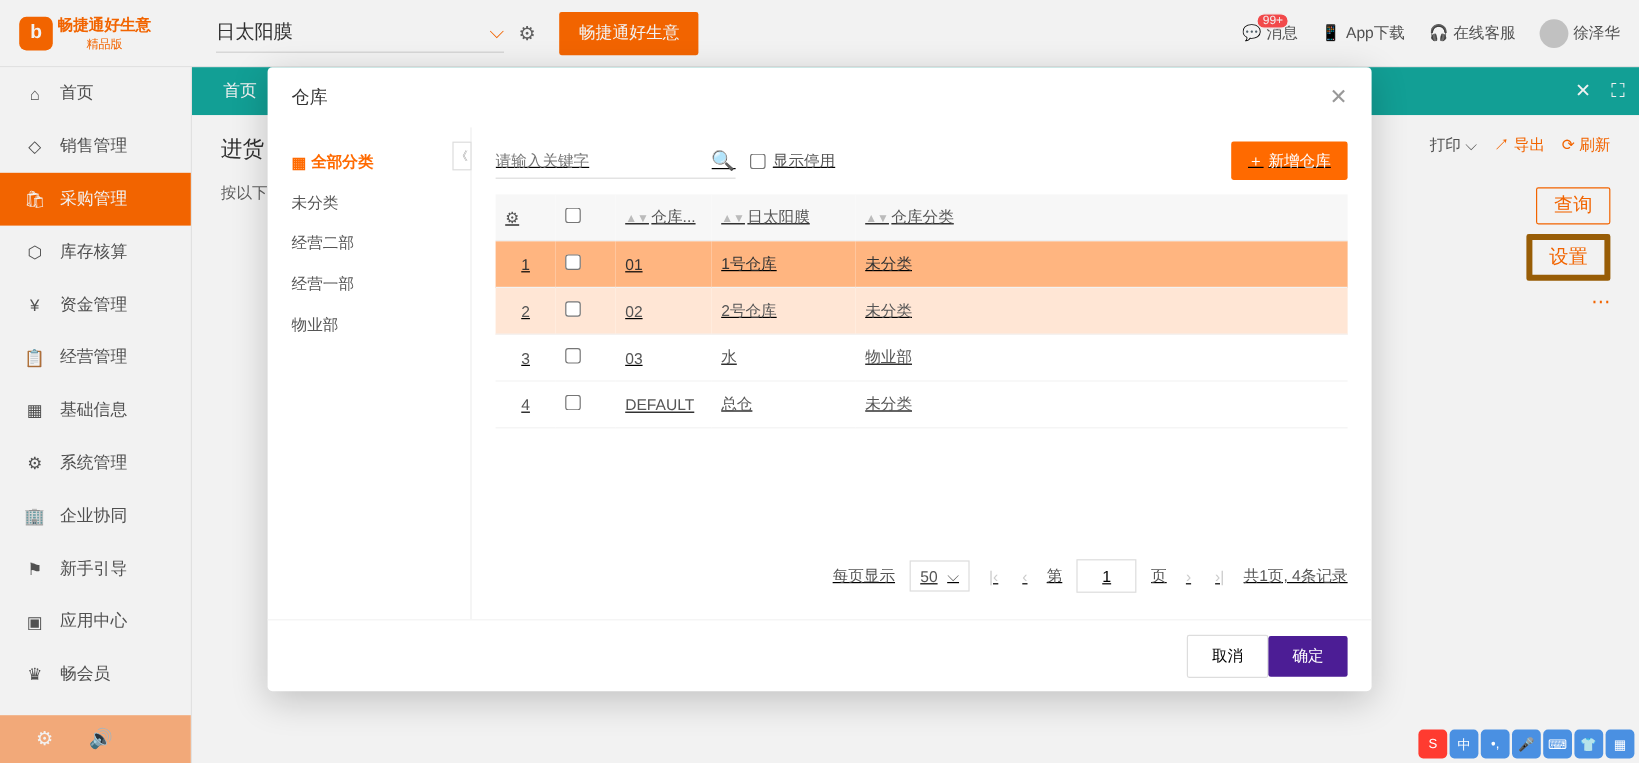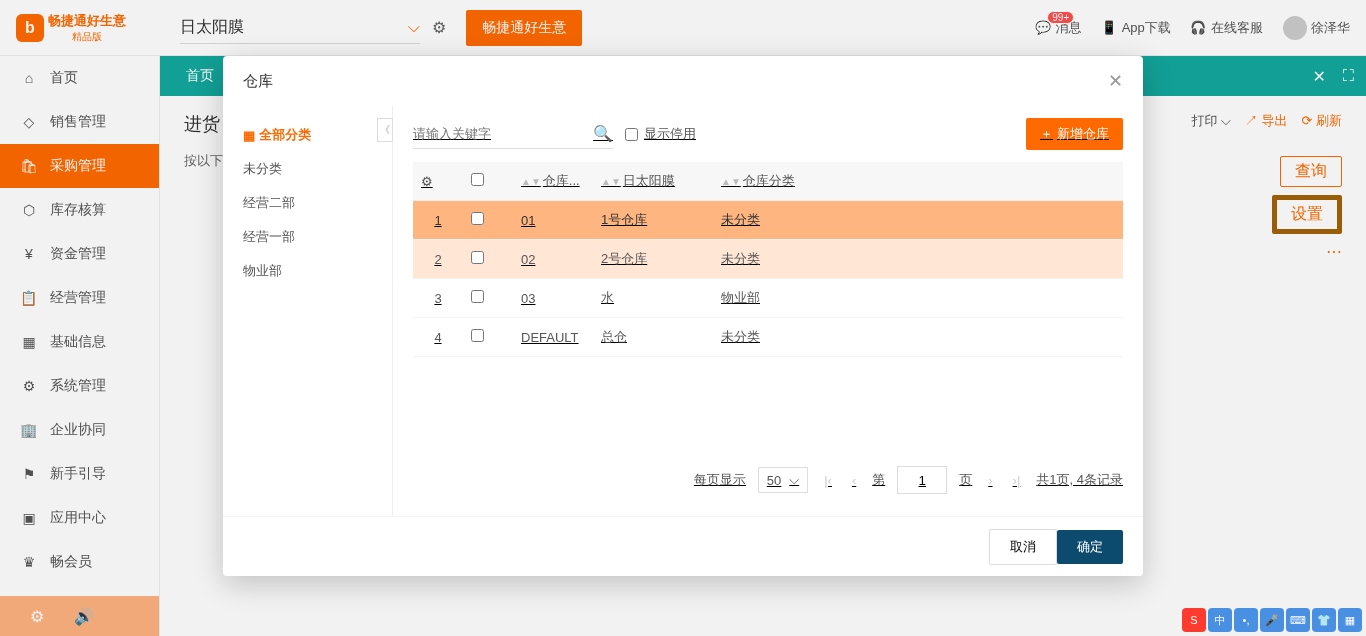--- a/index.html
+++ b/index.html
@@ -72,21 +72,21 @@
     .sort-icon { color: #bbb; font-size: 10px; margin-right: 2px; }
     .gear-col { color: #999; text-align: center; }
     
     .pagination { margin-top: auto; display: flex; align-items: center; justify-content: flex-end; gap: 12px; font-size: 13px; color: #555; padding: 10px 0; }
     .page-size { border: 1px solid #ddd; padding: 4px 8px; display: flex; align-items: center; gap: 8px; cursor: pointer; }
     .page-input { width: 50px; height: 28px; border: 1px solid #ddd; text-align: center; }
     .page-nav { color: #ccc; cursor: pointer; padding: 0 4px; }
     
     .modal-footer { height: 60px; display: flex; align-items: center; justify-content: flex-end; gap: 0; padding: 0 20px; border-top: 1px solid #f3f3f3; }
     .btn-cancel { border: 1px solid #ddd; background: #fff; padding: 8px 20px; border-radius: 2px; cursor: pointer; font-size: 13px; }
-    .btn-ok { border: none; background: #0c4a6e; color: #fff; padding: 8px 20px; border-radius: 2px; cursor: pointer; font-size: 13px; }
+    .btn-ok { border: none; background: #4c1d95; color: #fff; padding: 8px 20px; border-radius: 2px; cursor: pointer; font-size: 13px; }
     
     .ime-bar { position: absolute; bottom: 4px; right: 4px; display: flex; gap: 2px; }
     .ime-icon { width: 24px; height: 24px; border-radius: 4px; display: flex; align-items: center; justify-content: center; font-size: 11px; color: #fff; }
   </style>
 </head>
 <body>
 
 <div class="top-header">
   <div class="logo-area">
     <div class="logo-icon">b</div>

